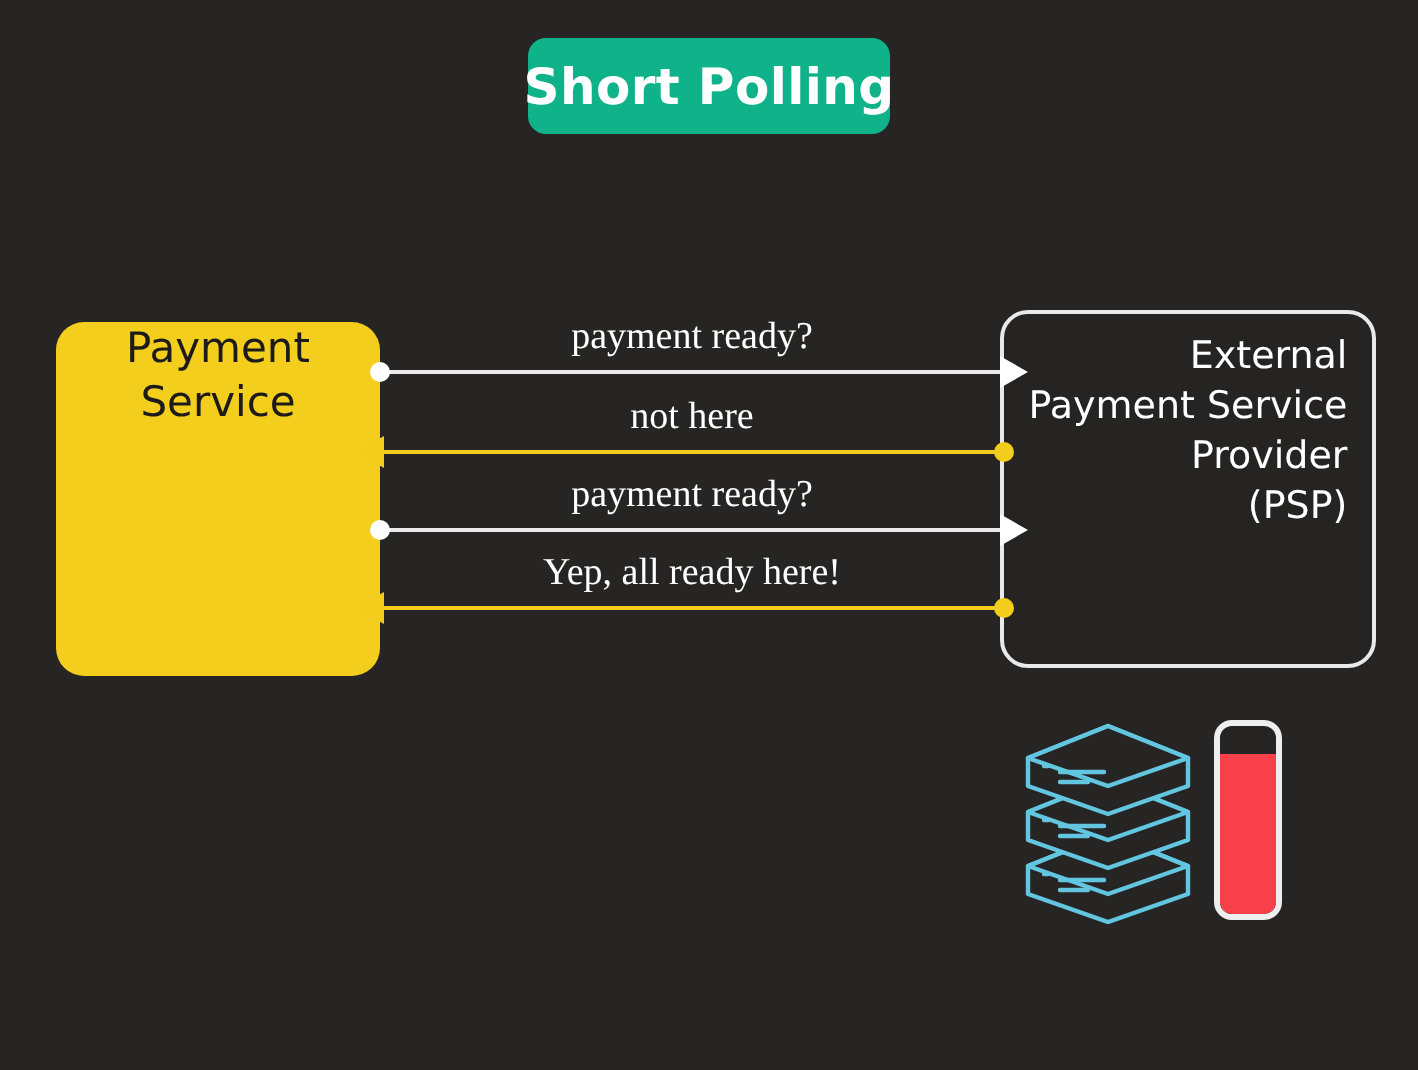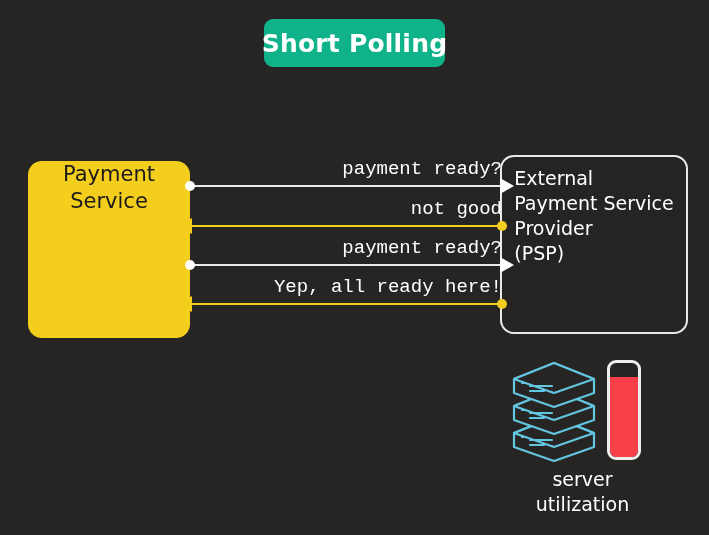--- a/index.html
+++ b/index.html
@@ -78,21 +78,21 @@
     display: flex;
     flex-direction: column;
     align-items: center;
     justify-content: flex-start;
     padding-top: 9px;
   }
   .node-right-label {
     color: #ffffff;
     font-size: 19px;
     line-height: 25px;
-    text-align: left;
+    text-align: right;
     white-space: pre-line;
     font-family: "DejaVu Sans", sans-serif;
   }
   .stripe-logo {
     margin-top: 7px;
     font-size: 32px;
     font-weight: 800;
     letter-spacing: -1px;
     color: #c3b4fb;
     font-family: "DejaVu Sans", sans-serif;
@@ -149,24 +149,24 @@
     border-top: 8px solid transparent;
     border-bottom: 8px solid transparent;
     border-right: 14px solid #f3cd1c;
   }
 
   .msg .caption {
     position: absolute;
     left: 0;
     width: 100%;
     bottom: 7px;
-    text-align: right;
+    text-align: center;
     color: #ffffff;
     font-size: 19px;
-    font-family: Liberation Mono, monospace;
+    font-family: Liberation Serif, serif;
     white-space: nowrap;
   }
 
   
   .util {
     position: absolute;
     left: 495px;
     top: 355px;
     width: 175px;
     height: 165px;
@@ -239,21 +239,21 @@
   </div>
 
   <div class="msg white" style="top:185px;">
     <span class="caption">payment ready?</span>
     <span class="line"></span>
     <span class="dot"></span>
     <span class="head"></span>
   </div>
 
   <div class="msg yellow" style="top:225px;">
-    <span class="caption">not good</span>
+    <span class="caption">not here</span>
     <span class="line"></span>
     <span class="dot"></span>
     <span class="head"></span>
   </div>
 
   <div class="msg white" style="top:264px;">
     <span class="caption">payment ready?</span>
     <span class="line"></span>
     <span class="dot"></span>
     <span class="head"></span>
@@ -287,17 +287,15 @@
         <path d="M46 6 L86 22 L46 36 L6 22 Z" fill="#272524"></path>
         <path d="M14 26 h2"></path>
         <path d="M22 29 h22"></path>
         <path d="M22 34 h14"></path>
       </svg>
 
       <div class="gauge">
         <div class="gauge-fill" style="height: 85%; background: rgb(248, 64, 74);"></div>
       </div>
     </div>
-    <span class="util-label">server
-utilization</span>
   </div>
 
 </div>
 
 </body></html>

